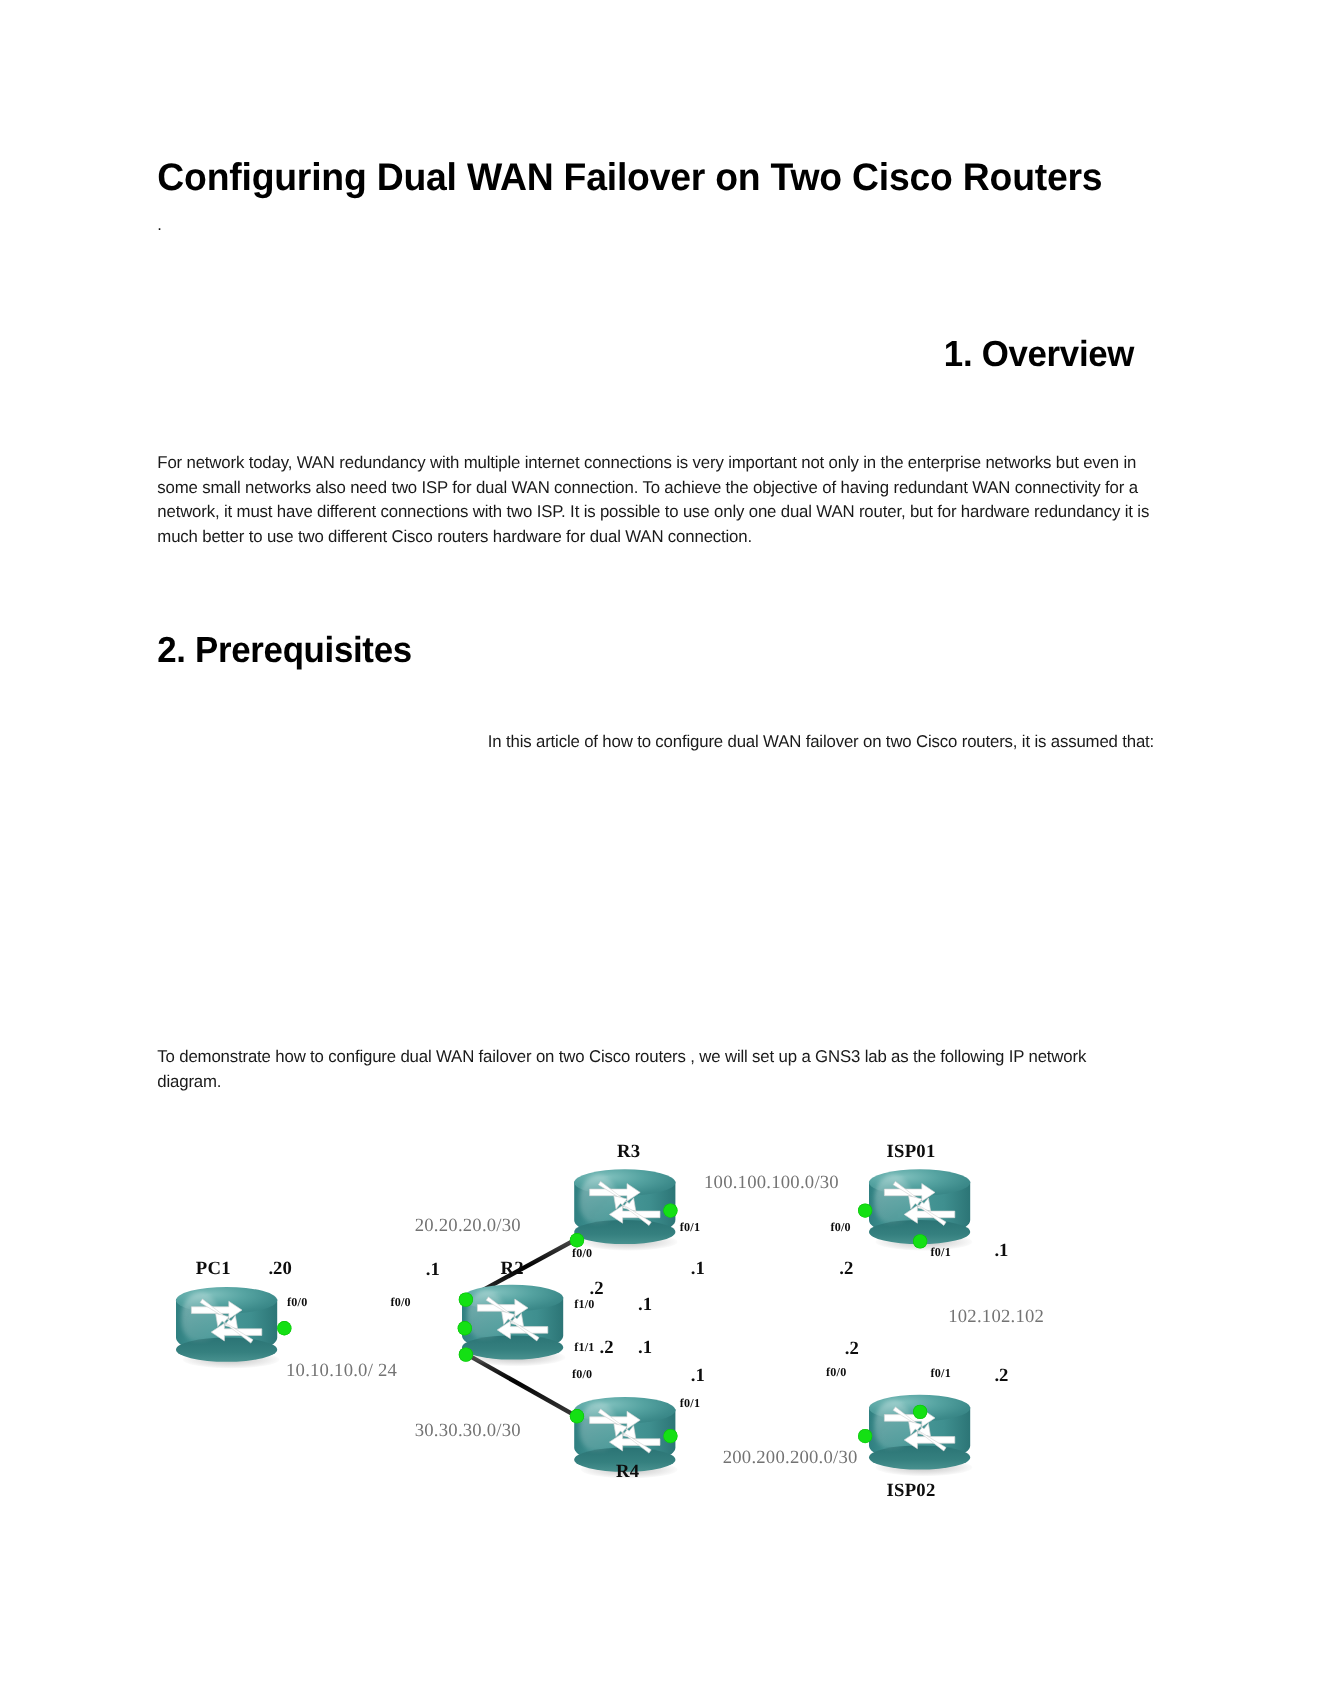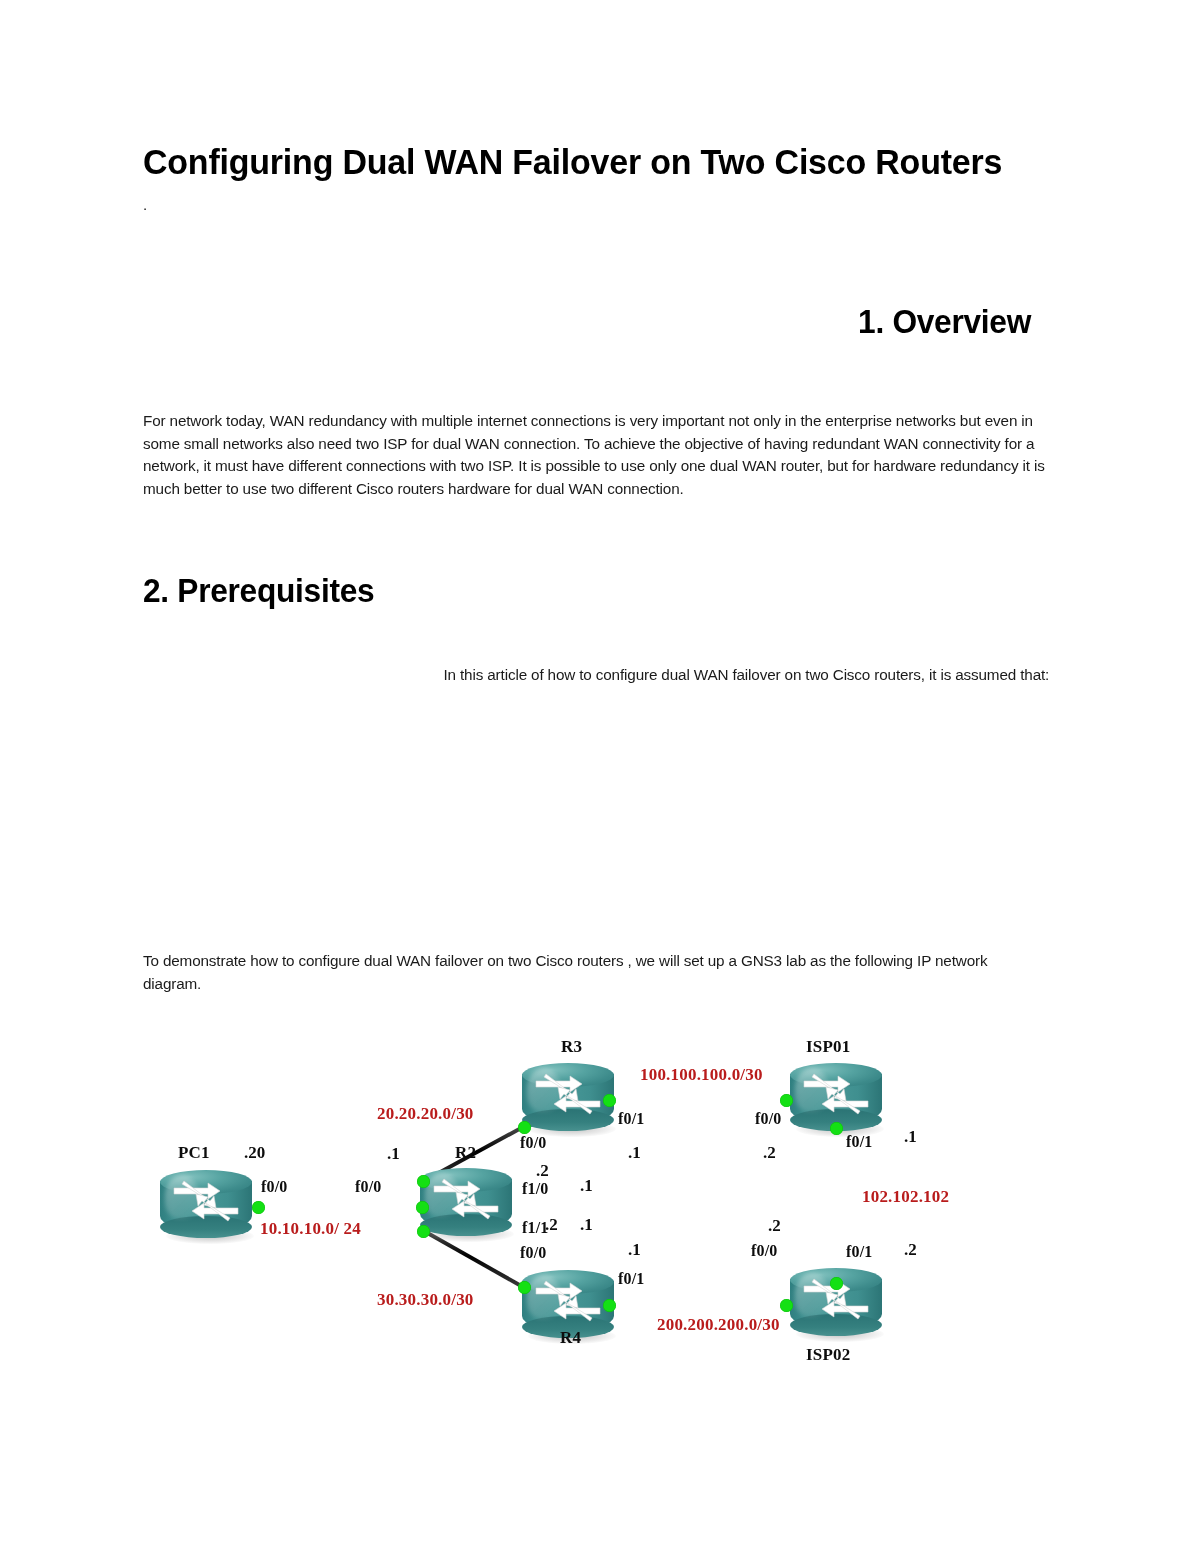--- a/index.html
+++ b/index.html
@@ -150,31 +150,31 @@
     font-family: "Liberation Serif", serif;
     font-weight: bold;
     font-size: 17px;
     color: #0d0d0d;
     white-space: nowrap;
     letter-spacing: 0.2px;
   }
   .netlabel {
     position: absolute;
     font-family: "Liberation Serif", serif;
-    font-weight: bold;
+    font-weight: normal;
     font-size: 17px;
-    color: #b91c1c;
+    color: #737373;
     white-space: nowrap;
     letter-spacing: 0.2px;
   }
   .iflabel {
     position: absolute;
     font-family: "Liberation Serif", serif;
     font-weight: bold;
-    font-size: 16px;
+    font-size: 11px;
     color: #0d0d0d;
     white-space: nowrap;
     letter-spacing: 0.2px;
   }
   .iplabel {
     position: absolute;
     font-family: "Liberation Serif", serif;
     font-weight: bold;
     font-size: 17px;
     color: #0d0d0d;
@@ -357,21 +357,21 @@
     <div class="dot" style="left:640px; top:299px;"></div>
     <div class="dot" style="left:690px; top:277px;"></div>
 
     <div class="nodelabel" style="left:38px;  top:143px;">PC1</div>
     <div class="nodelabel" style="left:315px; top:143px;">R2</div>
     <div class="nodelabel" style="left:421px; top:37px;">R3</div>
     <div class="nodelabel" style="left:420px; top:328px;">R4</div>
     <div class="nodelabel" style="left:666px; top:37px;">ISP01</div>
     <div class="nodelabel" style="left:666px; top:345px;">ISP02</div>
 
-    <div class="netlabel" style="left:120px; top:219px;text-align:right;">10.10.10.0/ 24</div>
+    <div class="netlabel" style="left:120px; top:236px;text-align:right;">10.10.10.0/ 24</div>
     <div class="netlabel" style="left:237px; top:104px;">20.20.20.0/30</div>
     <div class="netlabel" style="left:237px; top:290px;">30.30.30.0/30</div>
     <div class="netlabel" style="left:500px; top:65px;">100.100.100.0/30</div>
     <div class="netlabel" style="left:517px; top:315px;">200.200.200.0/30</div>
     <div class="netlabel" style="left:722px; top:187px;">102.102.102</div>
 
     <div class="iflabel" style="left:121px; top:178px;">f0/0</div>
     <div class="iplabel" style="left:104px; top:143px;">.20</div>
 
     <div class="iflabel" style="left:215px; top:178px;">f0/0</div>

